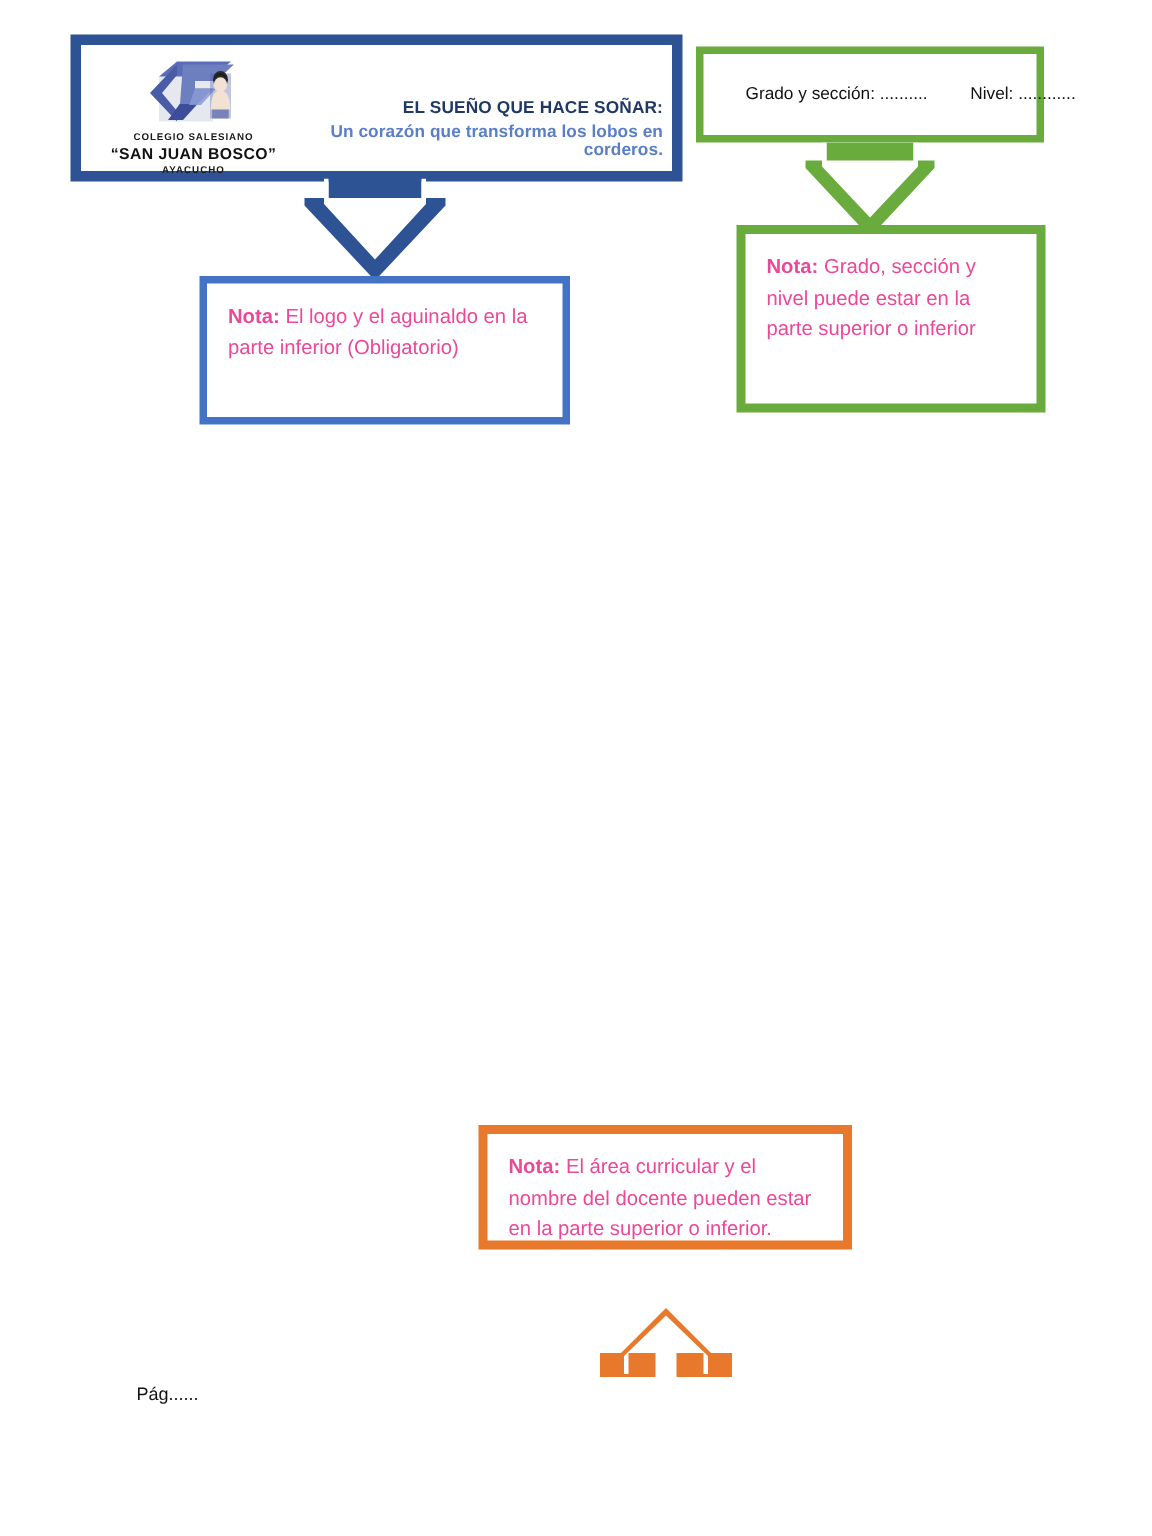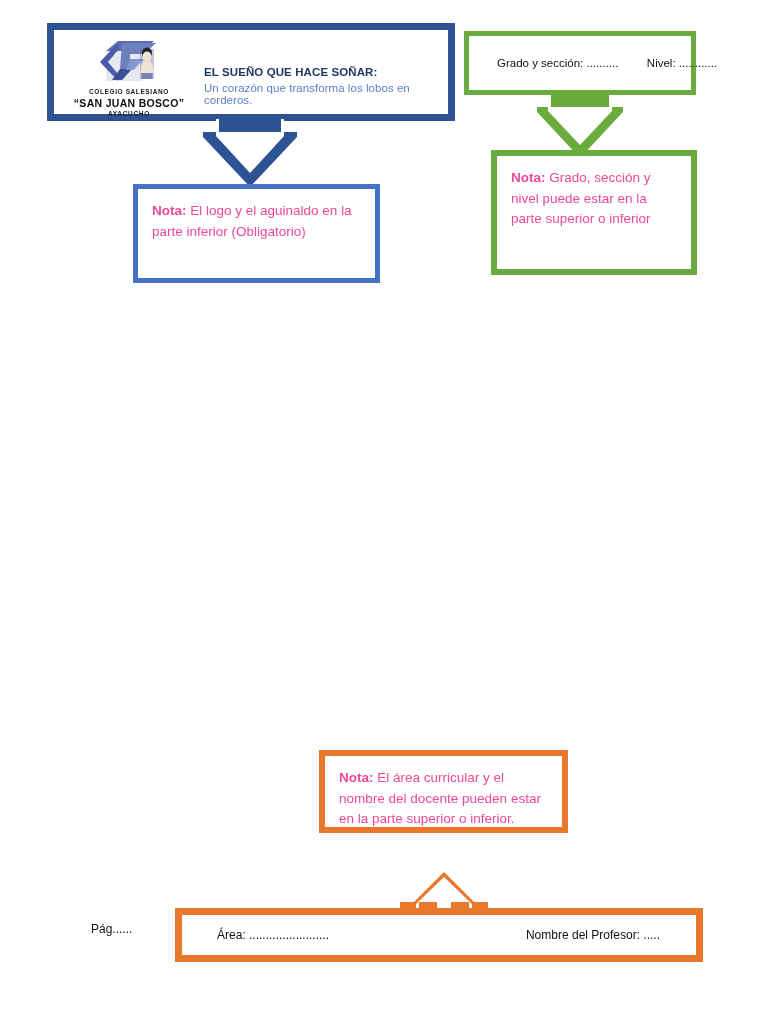--- a/index.html
+++ b/index.html
@@ -62,35 +62,36 @@
   }
   .logo-line3 {
     font-size: 6.5px;
     letter-spacing: 0.7px;
     color: #1a1a1a;
     font-weight: bold;
     line-height: 1.3;
   }
   .banner-text {
     flex: 1 1 auto;
-    text-align: left;
+    text-align: right;
     padding-right: 6px;
     margin-top: 28px;
   }
   .banner-title {
     color: #203864;
     font-weight: bold;
     font-size: 11.5px;
     letter-spacing: 0.1px;
     margin-bottom: 4px;
   }
   .banner-sub {
     color: #5B7FC7;
     font-size: 11.5px;
     letter-spacing: 0.05px;
+    font-weight: bold;
   }
 
   
   .note-box {
     position: absolute;
     background: #ffffff;
     box-sizing: border-box;
   }
   .note-box .note-inner {
     padding: 12px 14px 10px 14px;
@@ -260,18 +261,14 @@
     <svg width="92" height="46" viewBox="0 0 92 46">
       <path d="M46,0 L90,44 L90,30 L74,30 L74,44 L18,44 L18,30 L2,30 L2,44 L2,44 L46,0 Z" fill="#E8782B"></path>
       <path d="M46,5 L74,32 L74,46 L71,46 L71,30 L21,30 L21,46 L18,46 L18,32 Z" fill="#ffffff"></path>
       <path d="M2,30 L2,46 L90,46 L90,30 L74,30 L74,44 L18,44 L18,30 Z" fill="#E8782B"></path>
       <rect x="39" y="22" width="14" height="24" fill="#ffffff"></rect>
     </svg>
   </div>
 
   <div class="pagina">Pág......</div>
 
-  <div class="footer-bar">
-    <div class="f-left">Área: ........................</div>
-    <div class="f-right">Nombre del Profesor:  .....</div>
-  </div>
 
 </div>
 
 </body></html>

